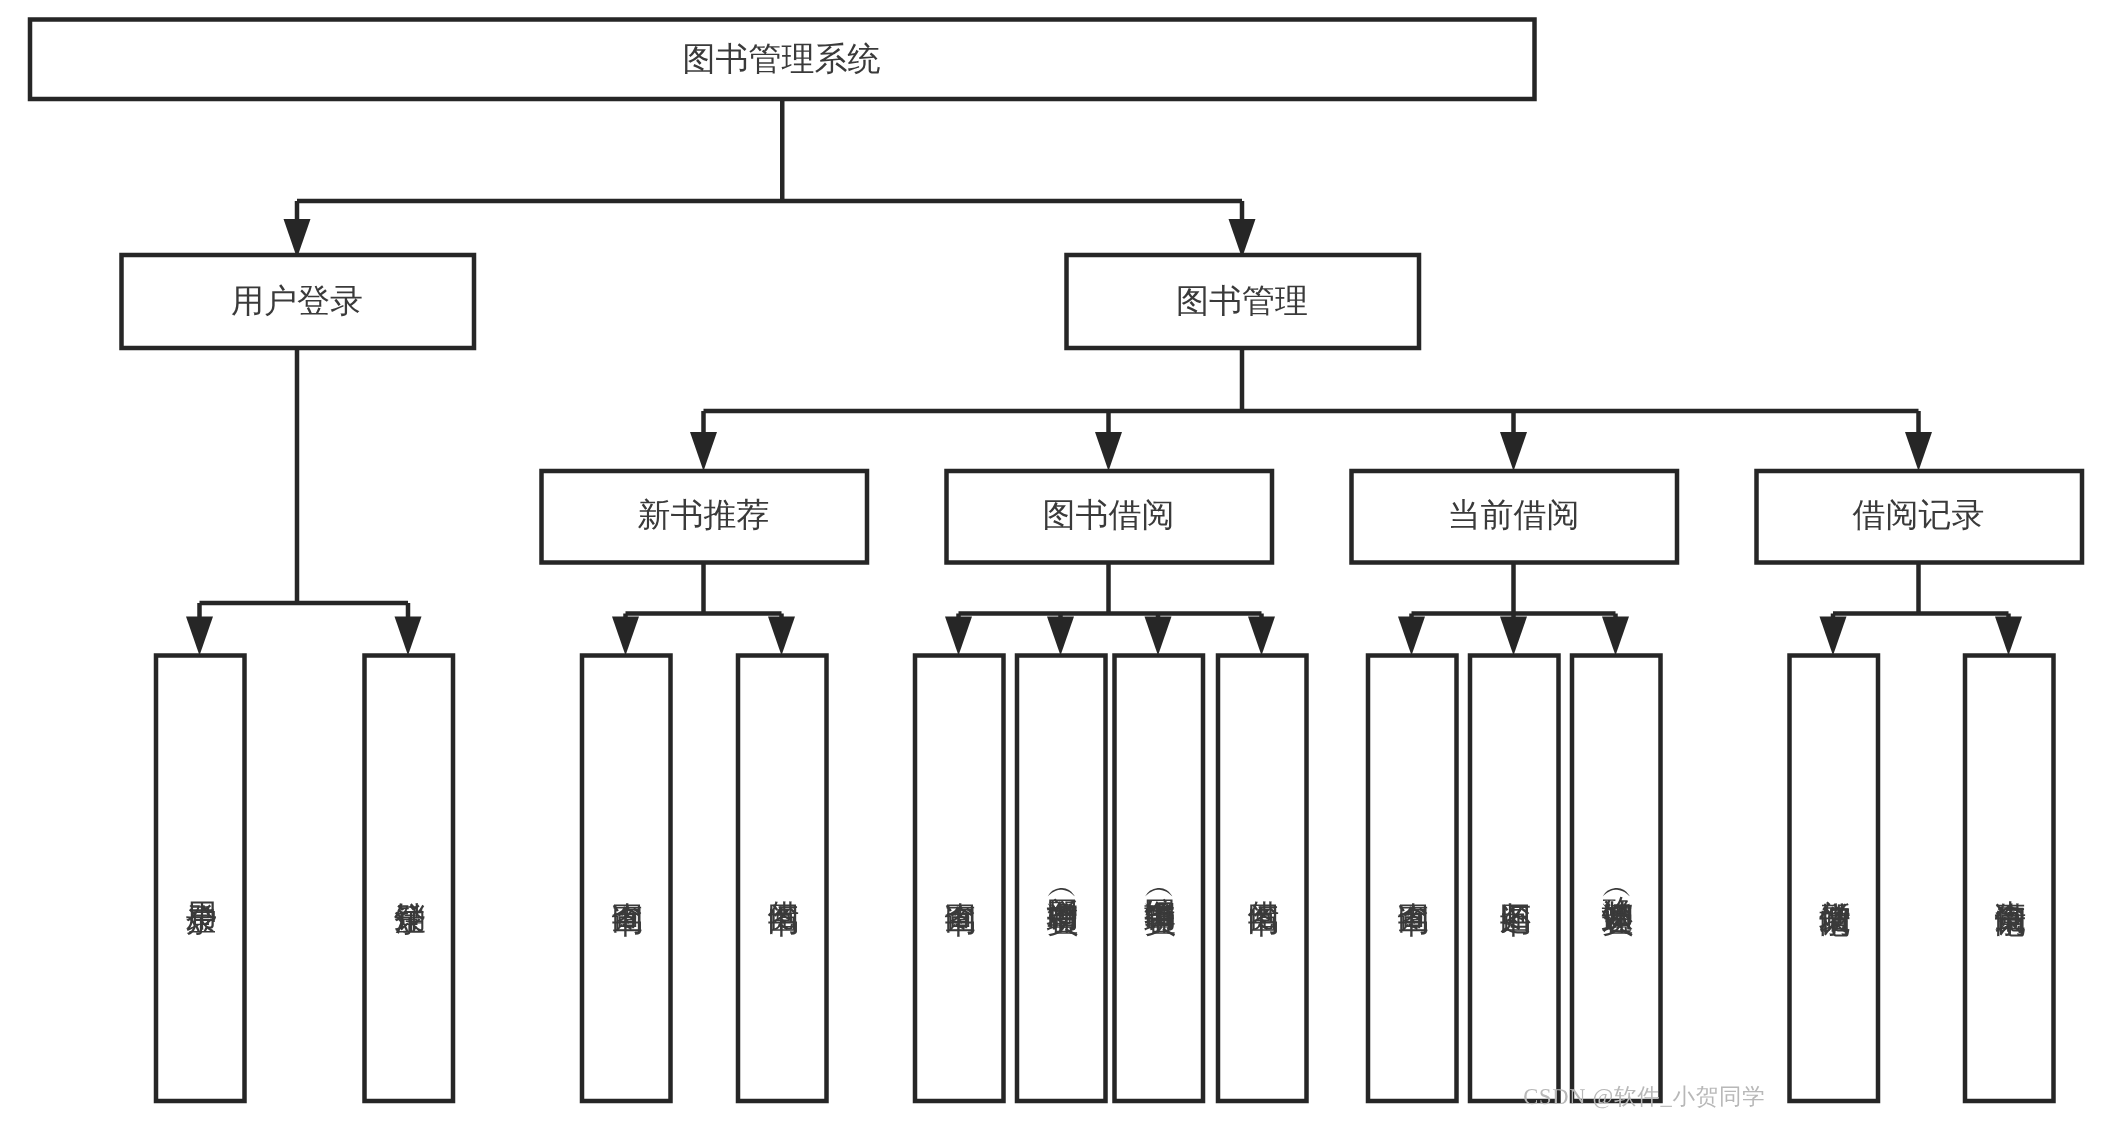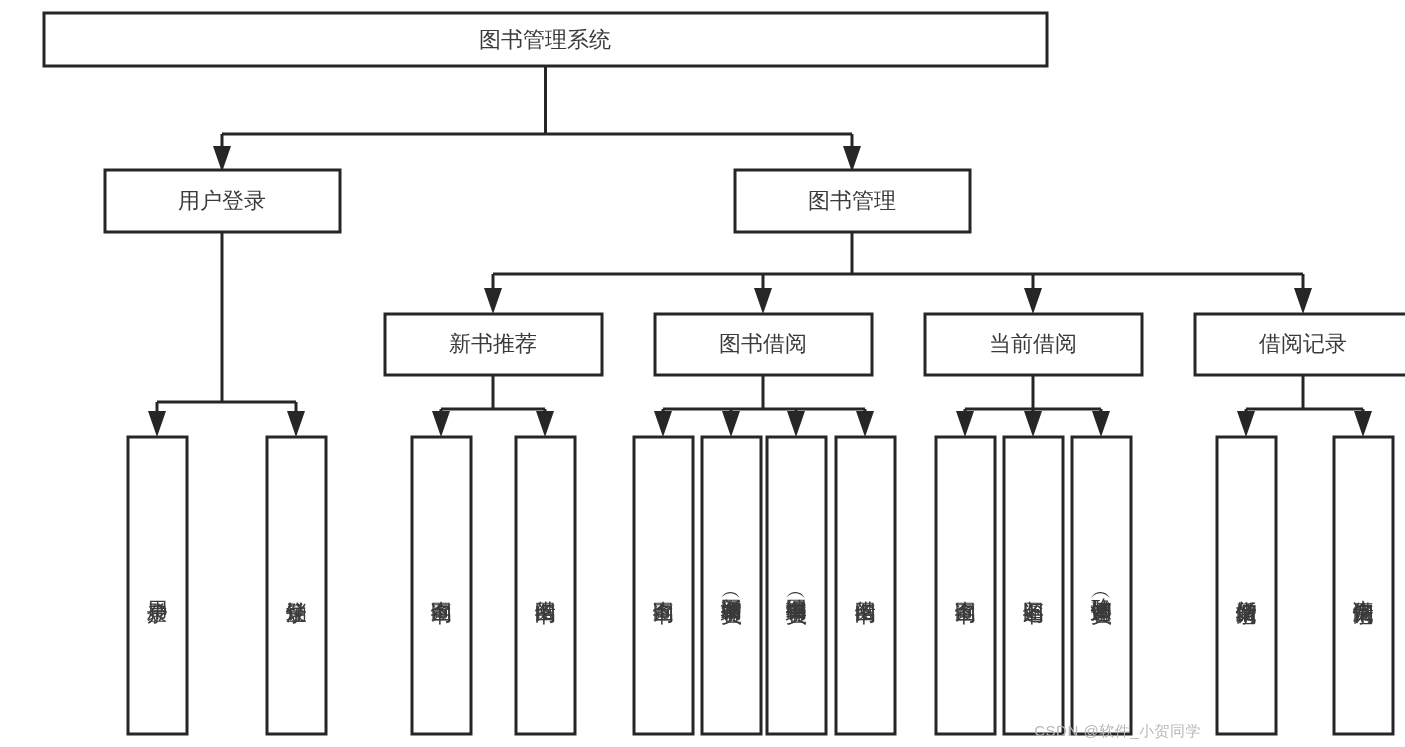--- a/index.html
+++ b/index.html
@@ -11,21 +11,20 @@
     width: 1405px;
     height: 747px;
     font-family: "Liberation Sans", "DejaVu Sans", sans-serif;
     overflow: hidden;
   }
   #diagram-root {
     position: relative;
     width: 1187px;
     height: 747px;
     background: #ffffff;
-    margin-left: 24px;
   }
   svg#flow {
     position: absolute;
     left: 0;
     top: 0;
     width: 1405px;
     height: 747px;
   }
   .node-rect {
     fill: #ffffff;
@@ -62,21 +61,21 @@
     justify-content: center;
     text-align: center;
     letter-spacing: 1px;
     white-space: nowrap;
     pointer-events: none;
   }
   .watermark {
     position: absolute;
     right: 10px;
     bottom: 6px;
-    font-family: Liberation Sans, sans-serif;
+    font-family: Liberation Serif, serif;
     font-size: 15px;
     color: #b8b8b8;
     letter-spacing: 0.5px;
     white-space: nowrap;
   }
 </style>
 </head>
 <body>
 
 <div id="diagram-root">

